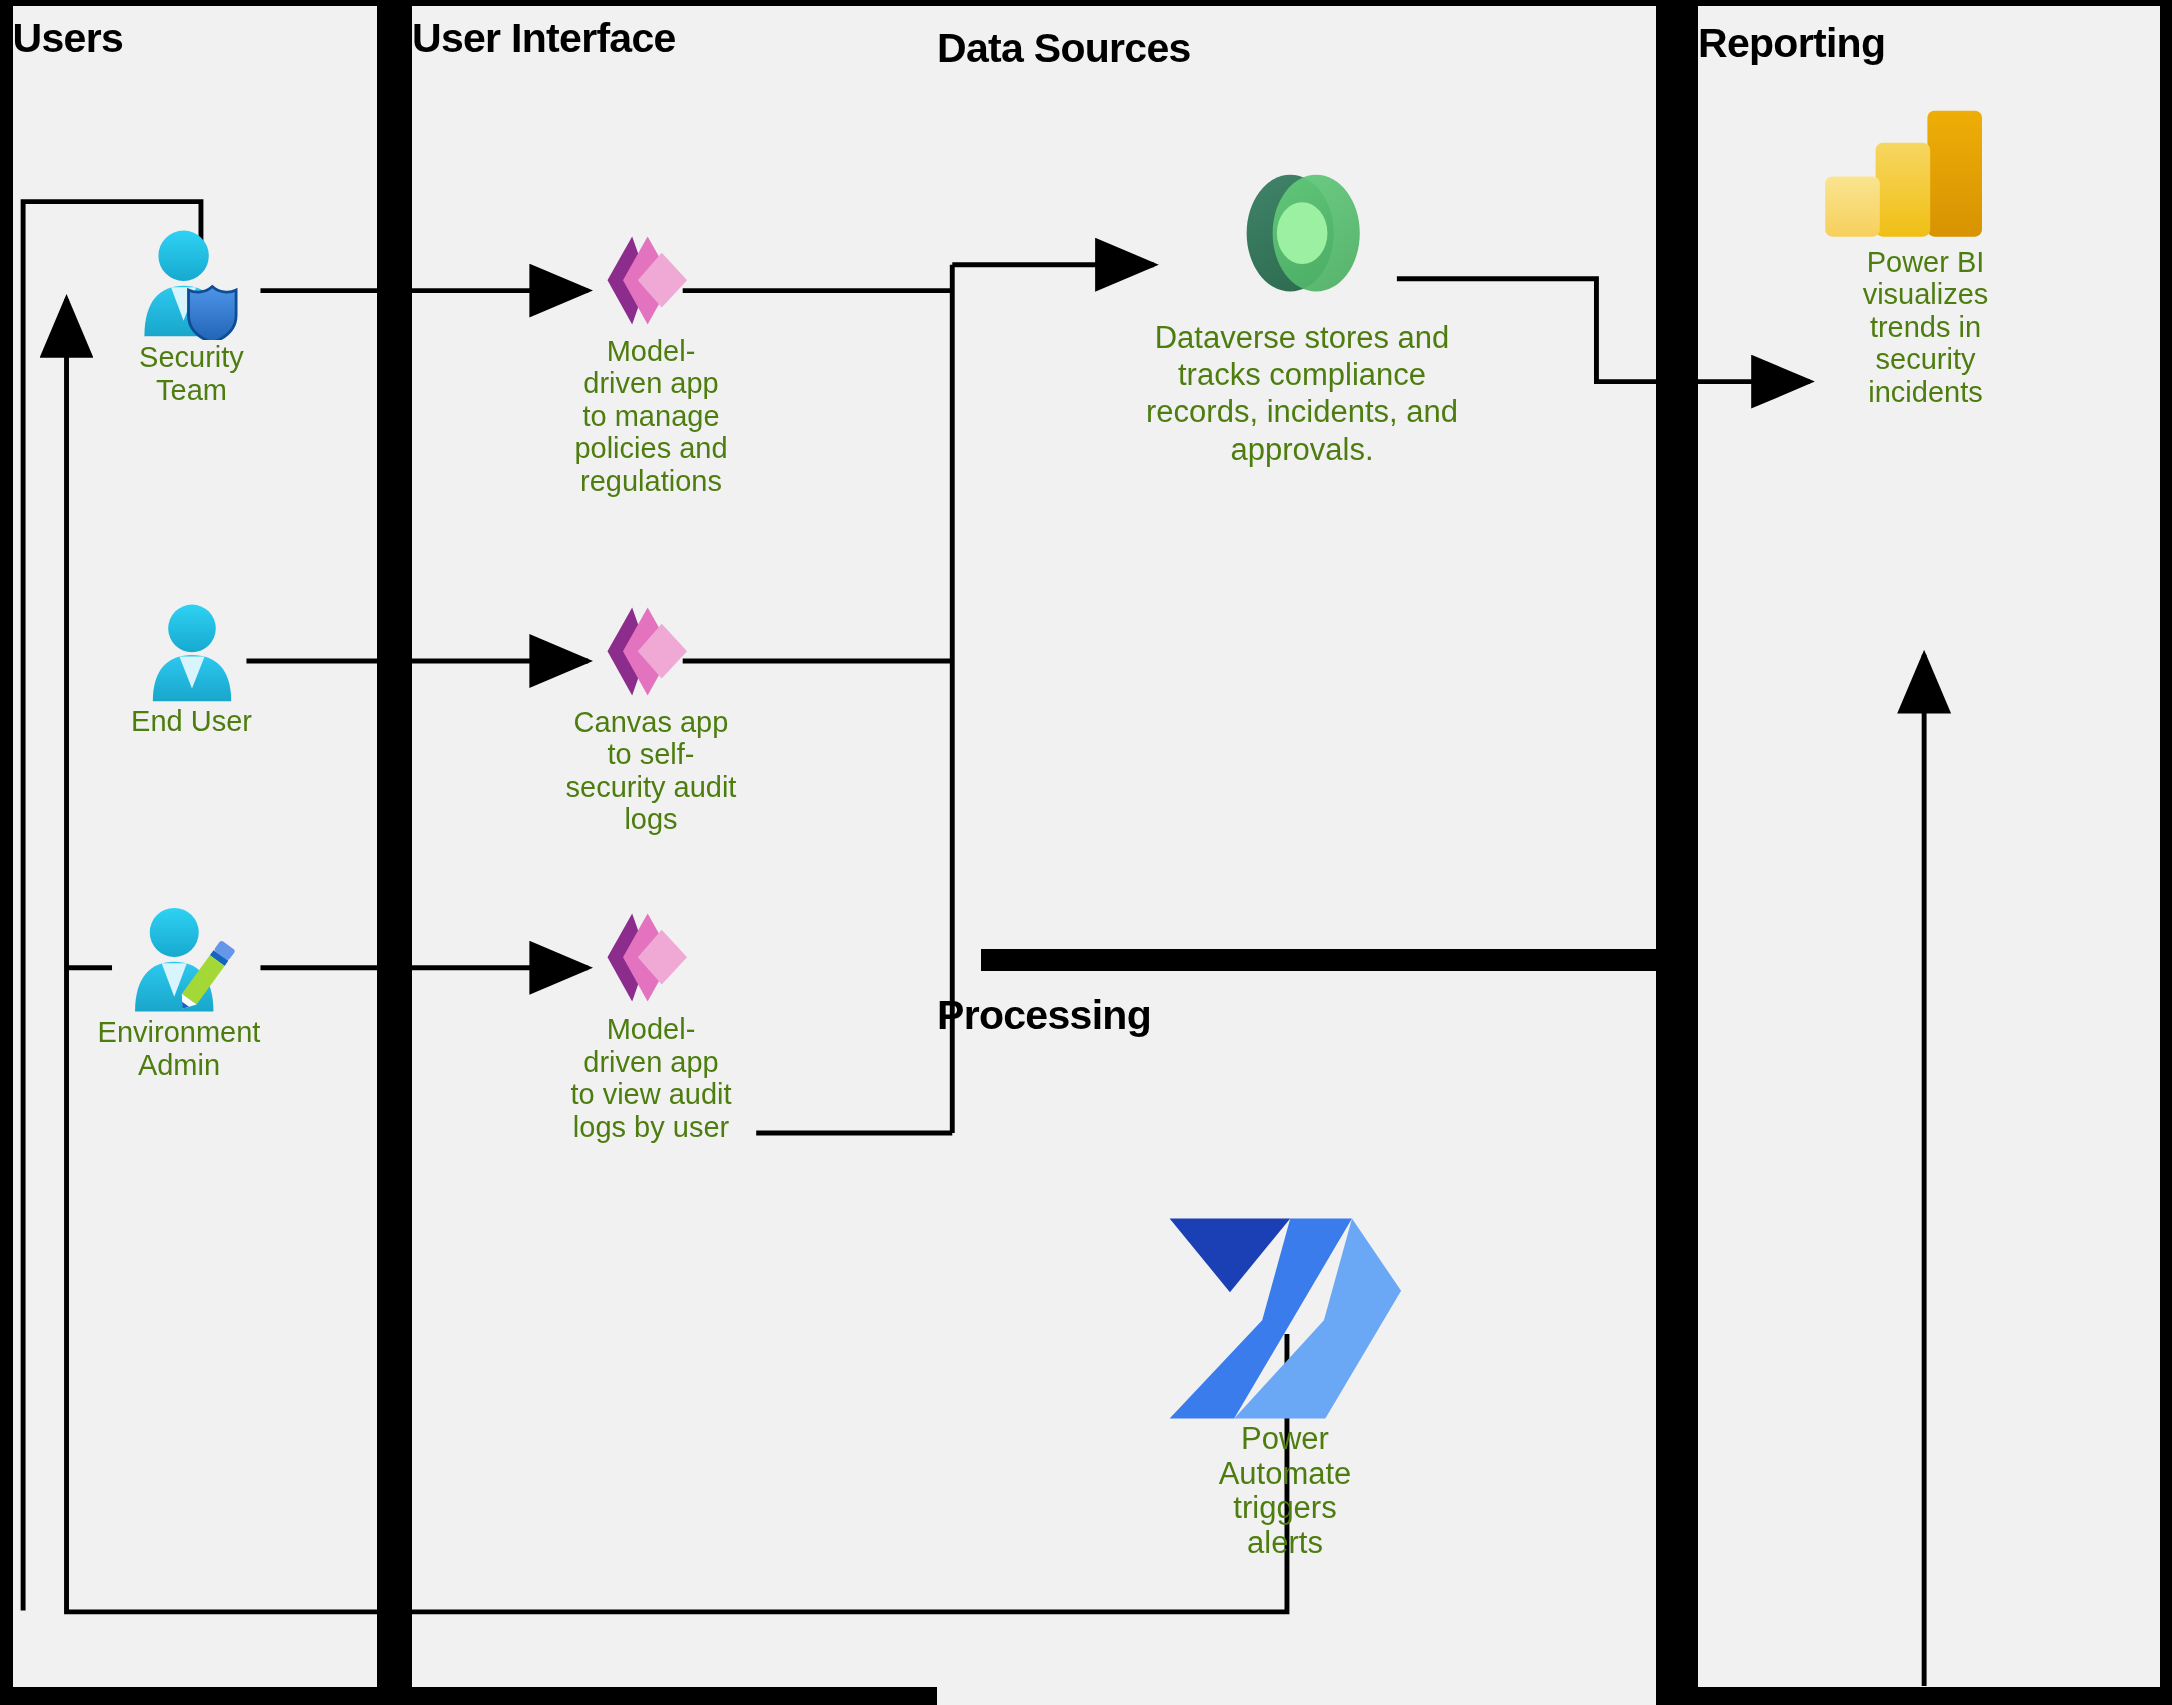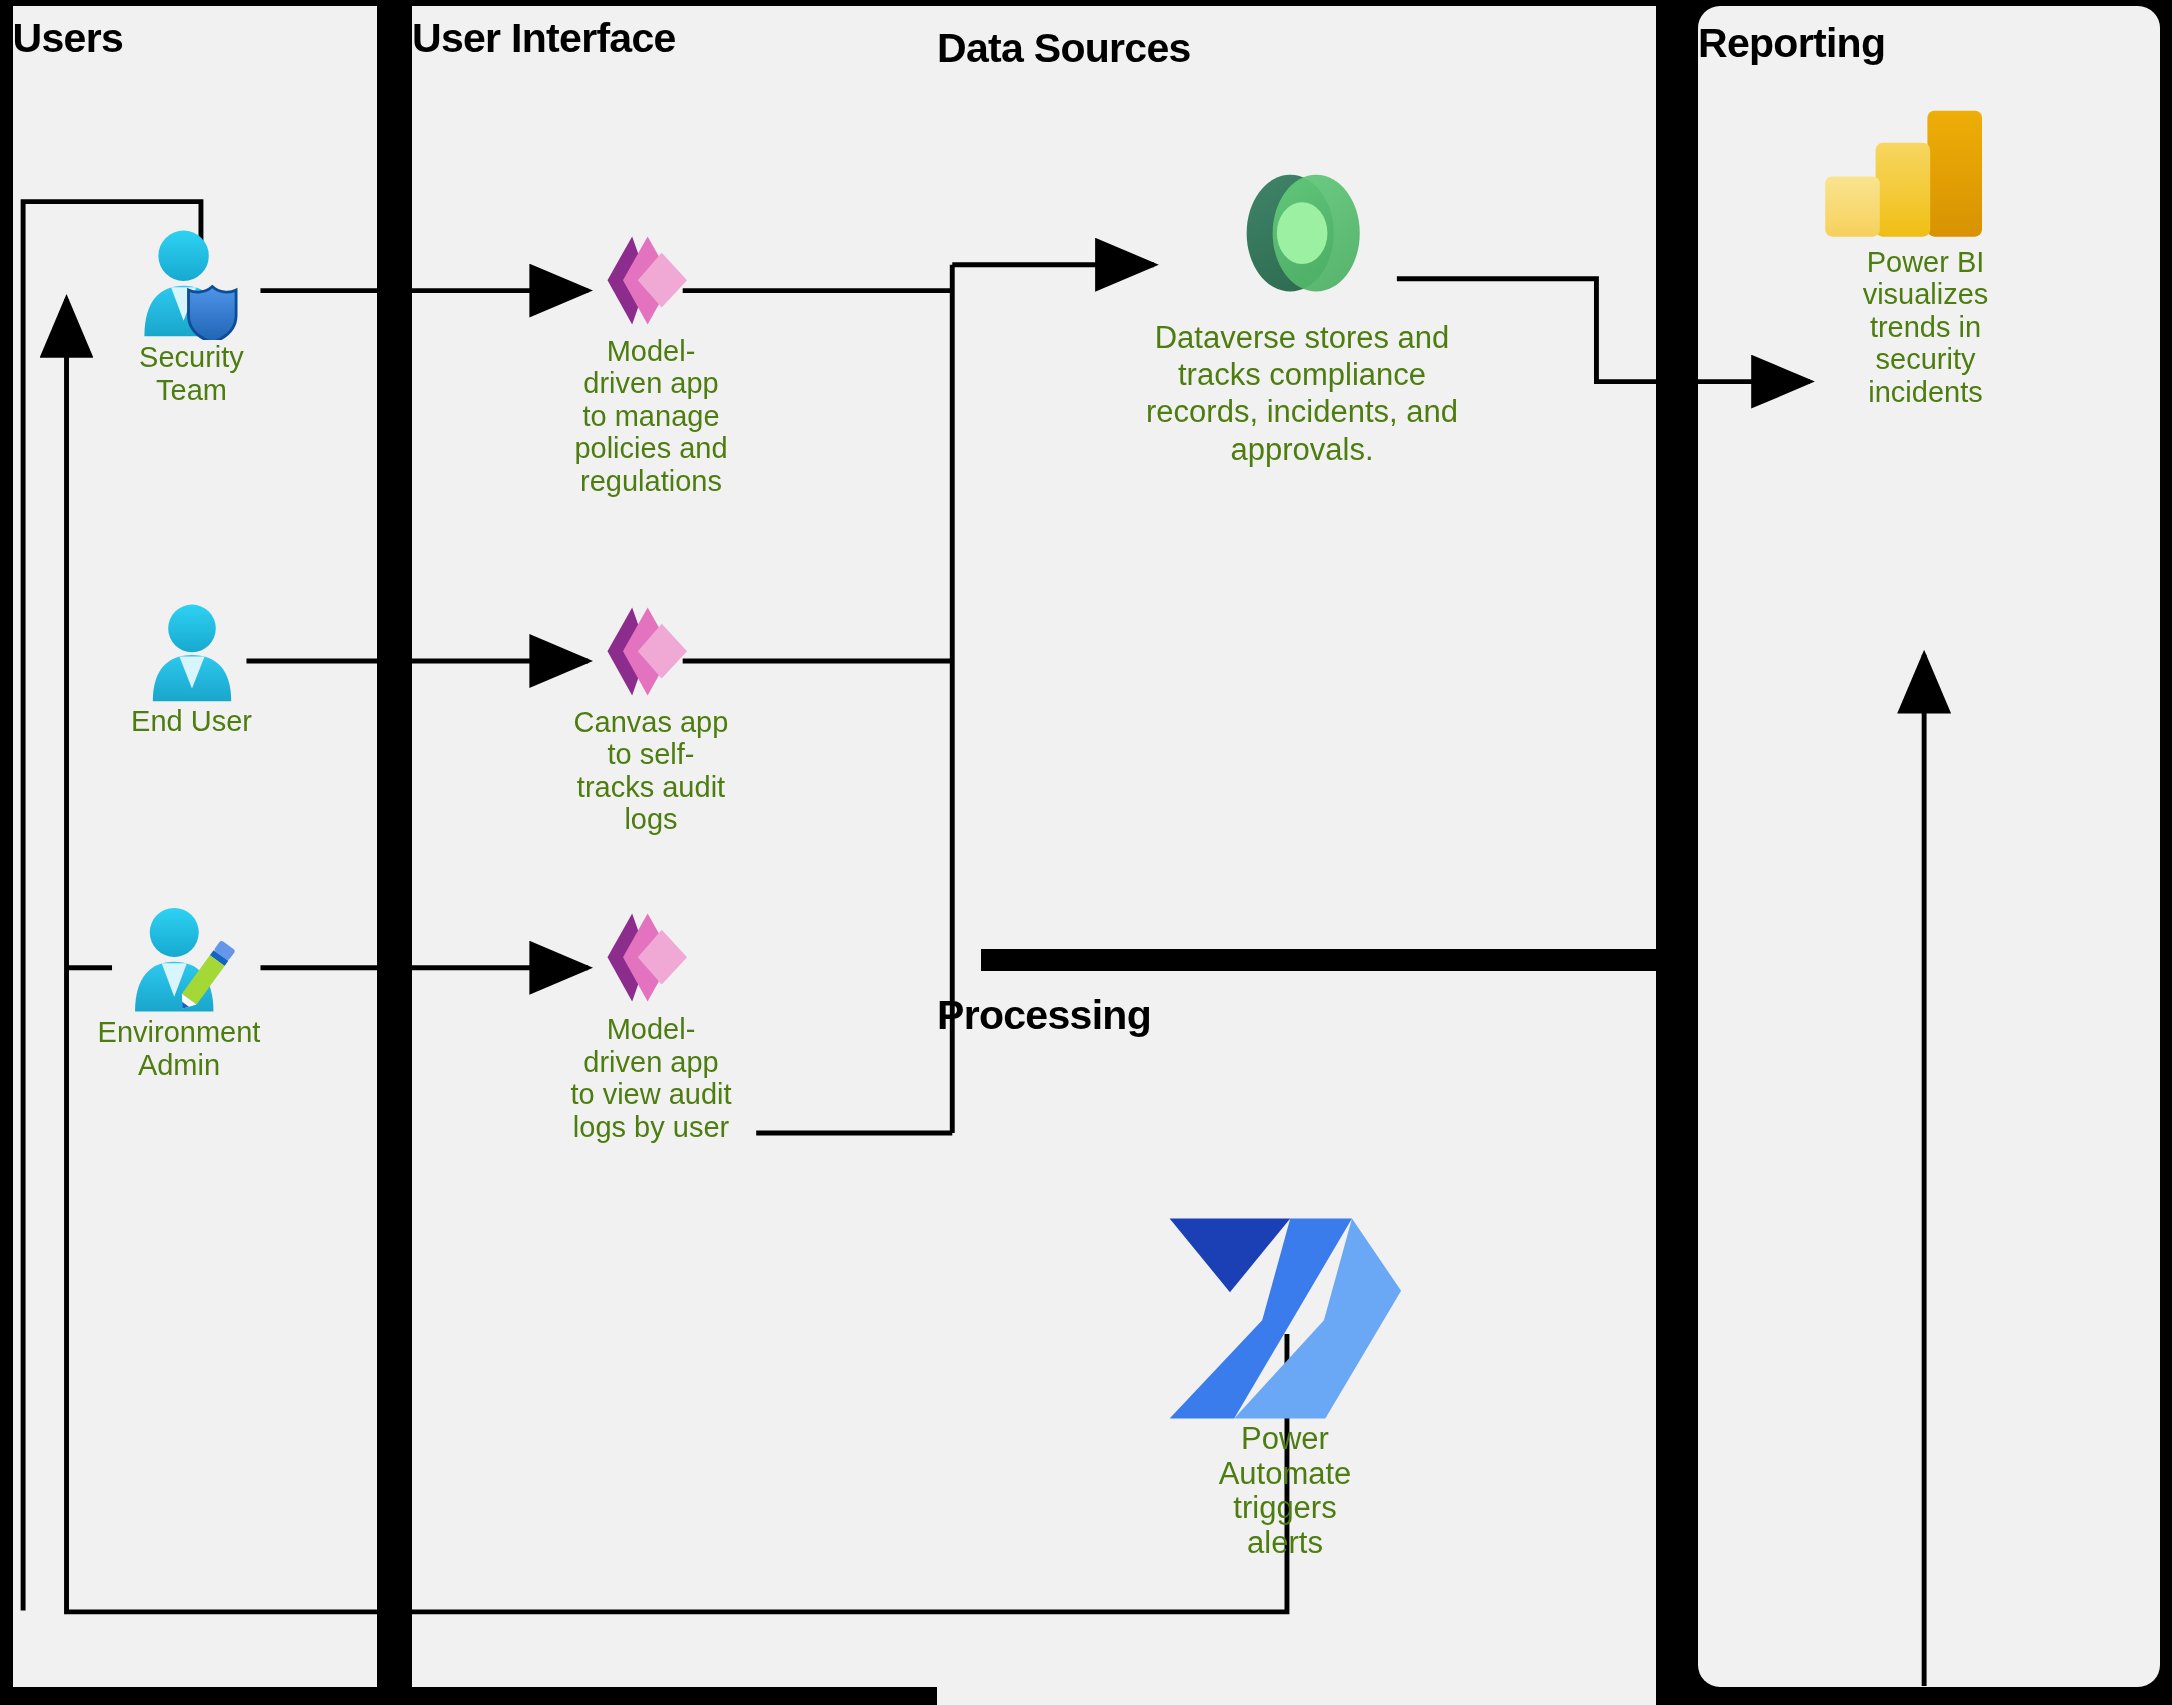--- a/index.html
+++ b/index.html
@@ -39,21 +39,21 @@
   </div>
 
   <div class="lane" style="left:937px;top:5.6px;width:719px;height:943px;">
     <div class="lane-title" style="top:19.6px;font-size:41px;">Data Sources</div>
   </div>
 
   <div class="lane" style="left:937px;top:971px;width:719px;height:915px;">
     <div class="lane-title" style="top:21px;font-size:41px;">Processing</div>
   </div>
 
-  <div class="lane" style="left:1698px;top:5.6px;width:462px;height:1681px;border-radius:22px;">
+  <div class="lane" style="left:1698px;top:5.6px;width:462px;height:1681px;">
     <div class="lane-title" style="top:14px;font-size:41px;">Reporting</div>
   </div>
 
   <svg class="wires" viewBox="0 0 3102 2435">
     <defs>
       <marker id="arw" markerWidth="13" markerHeight="11" refX="12" refY="5.5" orient="auto" markerUnits="strokeWidth">
         <path d="M0,0 L13,5.5 L0,11 z" fill="#000"></path>
       </marker>
       <marker id="arwu" markerWidth="13" markerHeight="11" refX="12" refY="5.5" orient="auto" markerUnits="strokeWidth">
         <path d="M0,0 L13,5.5 L0,11 z" fill="#000"></path>
@@ -183,21 +183,21 @@
   <div class="node" style="left:532px;top:604px;width:238px;">
     <div class="iconwrap" style="width:95px;height:95px;">
       <svg viewBox="0 0 135 135" width="95" height="95">
         <path d="M40,5 L5,67 L40,130 L62,67 Z" fill="#8c2c8c"></path>
         <path d="M62,5 L27,67 L62,130 L97,67 Z" fill="#e373bf"></path>
         <path d="M82,28 L48,67 L82,106 L118,67 Z" fill="#f0a8d4"></path>
       </svg>
     </div>
     <div class="node-label" style="font-size:29px;margin-top:7px;">Canvas app
 to self-
-tracks audit
+security audit
 logs</div>
   </div>
 
   <div class="node" style="left:532px;top:910px;width:238px;">
     <div class="iconwrap" style="width:95px;height:95px;">
       <svg viewBox="0 0 135 135" width="95" height="95">
         <path d="M40,5 L5,67 L40,130 L62,67 Z" fill="#8c2c8c"></path>
         <path d="M62,5 L27,67 L62,130 L97,67 Z" fill="#e373bf"></path>
         <path d="M82,28 L48,67 L82,106 L118,67 Z" fill="#f0a8d4"></path>
       </svg>

